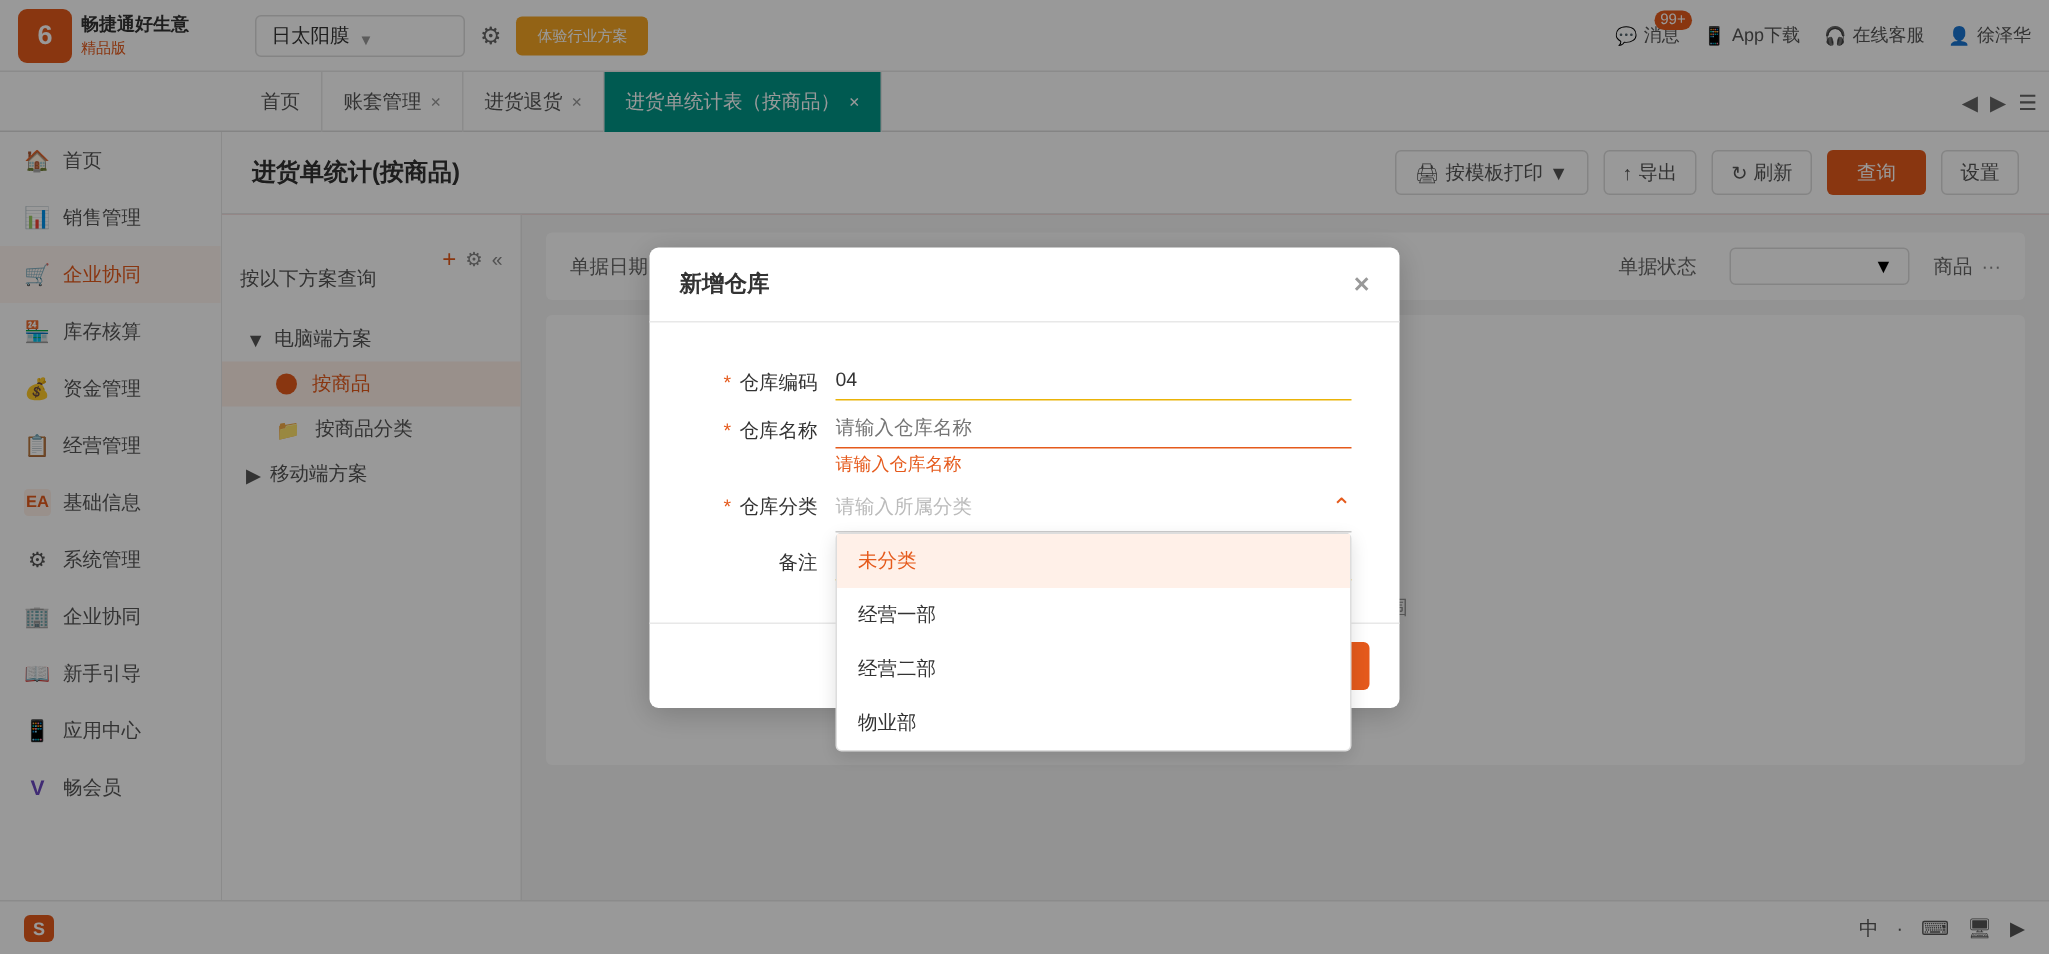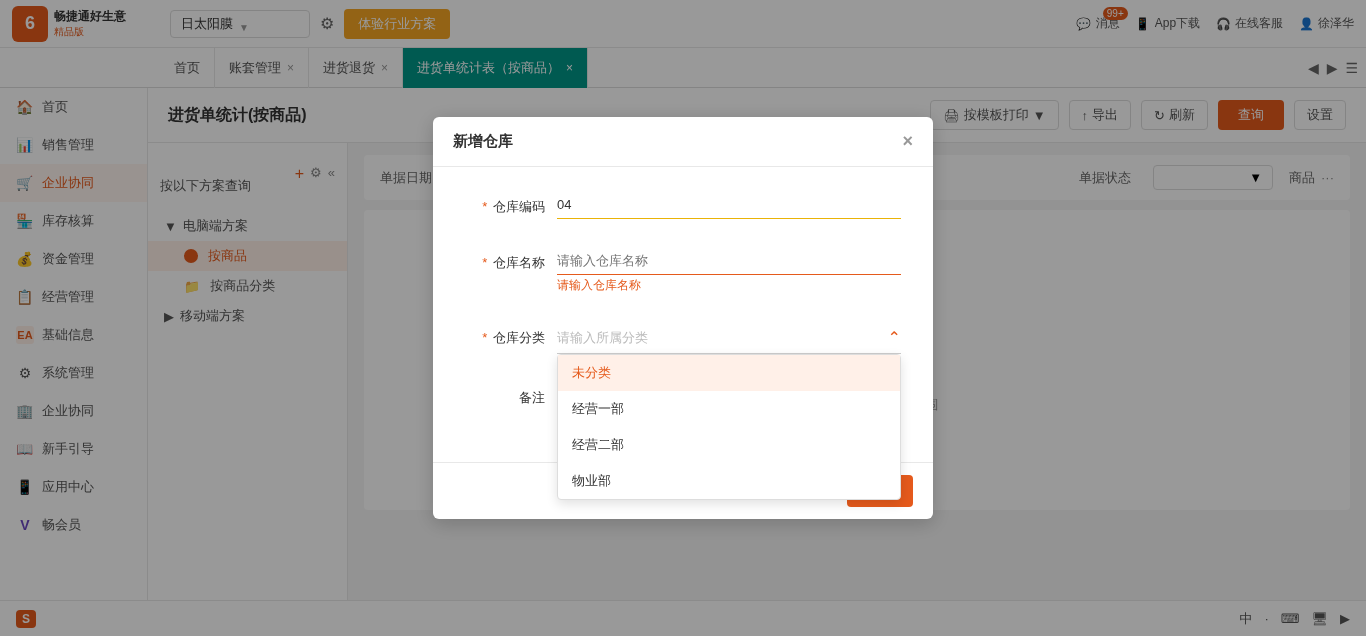--- a/index.html
+++ b/index.html
@@ -31,21 +31,21 @@
     .store-selector {
       display: flex; align-items: flex-end; gap: 6px;
       border: 1px solid #ddd; border-radius: 4px;
       padding: 4px 10px; cursor: pointer; min-width: 140px;
       color: #333;
     }
     .store-selector .arrow { color: #999; font-size: 10px; }
     .header-icons { display: flex; align-items: center; gap: 16px; margin-left: auto; }
     .header-btn {
       background: #f5a623; color: white; border: none; border-radius: 4px;
-      padding: 6px 14px; cursor: pointer; font-size: 13px;
+      padding: 6px 14px; cursor: pointer; font-size: 10px;
     }
     .header-icon-item { display: flex; align-items: center; gap: 4px; color: #555; cursor: pointer; font-size: 12px; position: relative; }
     .badge {
       background: #e55a1c; color: white; font-size: 10px;
       border-radius: 10px; padding: 1px 4px; position: absolute;
       top: -8px; right: -8px; min-width: 20px; text-align: center;
     }
     .gear-icon { cursor: pointer; color: #666; font-size: 16px; }
 
     
@@ -149,21 +149,21 @@
     .modal-header {
       display: flex; align-items: center; justify-content: space-between;
       padding: 14px 20px;
       border-bottom: 1px solid #e8e8e8;
       font-size: 15px; font-weight: bold; color: #333;
     }
     .modal-close { cursor: pointer; color: #999; font-size: 18px; }
     .modal-body { padding: 24px 32px; }
     .form-row {
       display: flex; align-items: flex-start;
-      margin-bottom: 28px;
+      margin-bottom: 4px;
       gap: 12px;
     }
     .form-label {
       width: 80px; text-align: right;
       color: #333; font-size: 13px;
       padding-top: 7px;
       flex-shrink: 0;
     }
     .required { color: #e55a1c; margin-right: 2px; }
     .form-input {

